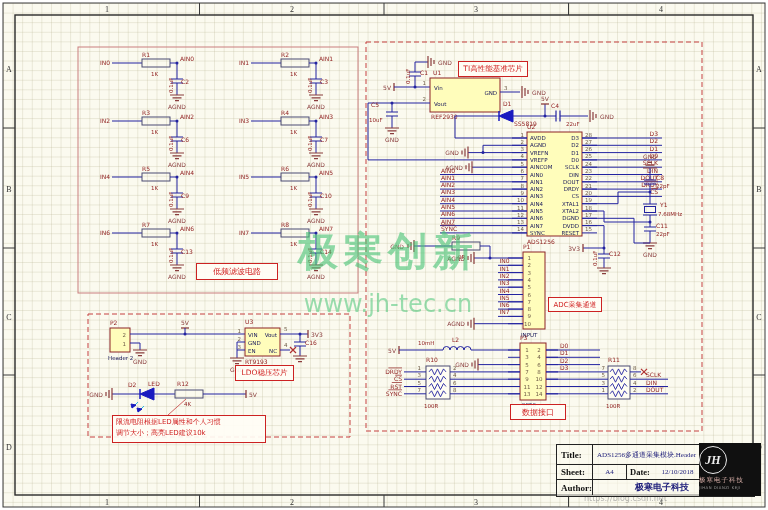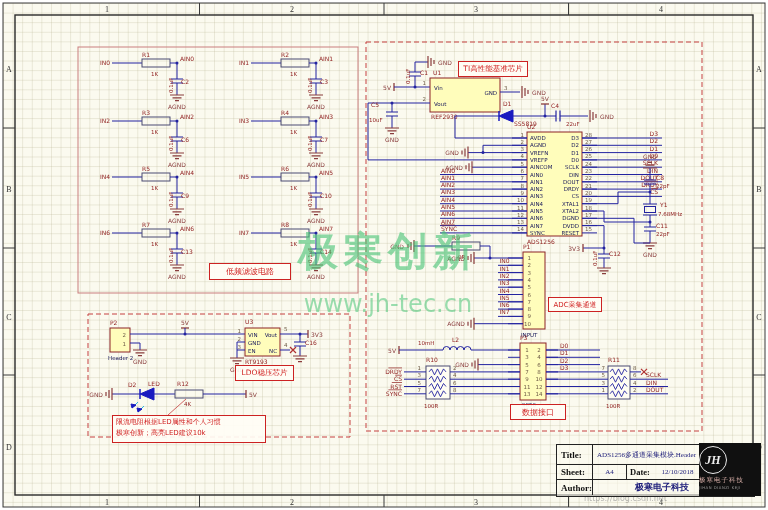--- a/index.html
+++ b/index.html
@@ -671,29 +671,29 @@
       <line x1="154" y1="394" x2="175" y2="394" class="wire"></line>
       <rect x="175" y="390" width="28" height="8" class="res"></rect>
       <text x="177" y="386" class="des">R12</text>
       <text x="184" y="406" class="val">4K</text>
       <line x1="203" y1="394" x2="246" y2="394" class="wire"></line>
       <line x1="246" y1="390" x2="246" y2="398" class="pwrbar"></line>
       <text x="249" y="396.5" class="pwr">5V</text>
       <line x1="186" y1="399" x2="168" y2="415" class="leader"></line>
     </svg>
 
-  <div class="rlabel" style="left:196px;top:263px;width:80px;height:15px;font-size:8px;margin-left:13px;">低频滤波电路</div>
+  <div class="rlabel" style="left:196px;top:263px;width:80px;height:15px;font-size:8px;">低频滤波电路</div>
   <div class="rlabel" style="left:458px;top:61px;width:68px;height:14px;font-size:7.5px;">TI高性能基准芯片</div>
   <div class="rlabel" style="left:548px;top:297px;width:52px;height:13px;font-size:7px;">ADC采集通道</div>
   <div class="rlabel" style="left:510px;top:404px;width:54px;height:14px;font-size:8px;">数据接口</div>
   <div class="rlabel" style="left:235px;top:365px;width:57px;height:14px;font-size:7.5px;">LDO稳压芯片</div>
 
   <div class="notebox">
     <div>限流电阻根据LED属性和个人习惯</div>
-    <div>极寒创新；高亮LED建议10k</div>
+    <div>调节大小；高亮LED建议10k</div>
   </div>
 
   <div class="wm">
     <div class="wm-l1">极寒创新</div>
     <div class="wm-l2">www.jh-tec.cn</div>
   </div>
   <div class="wm-csdn">https://blog.csdn.net</div>
 
   <div class="tb">
     <div class="tb-row" style="height:19px;">

